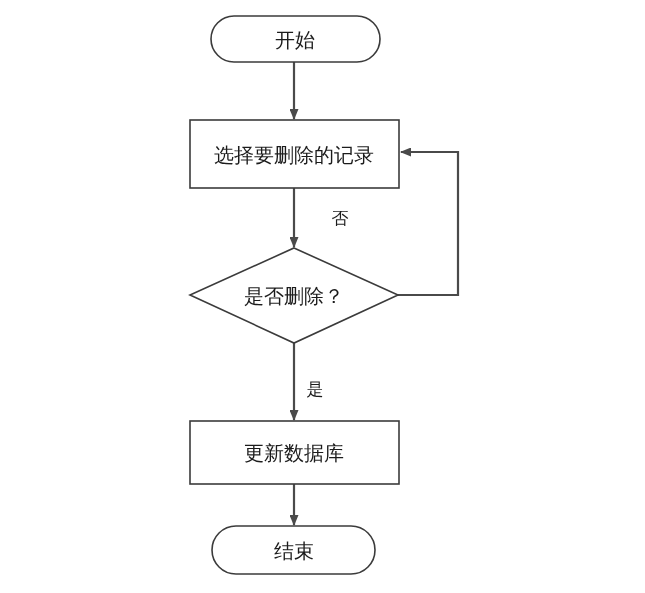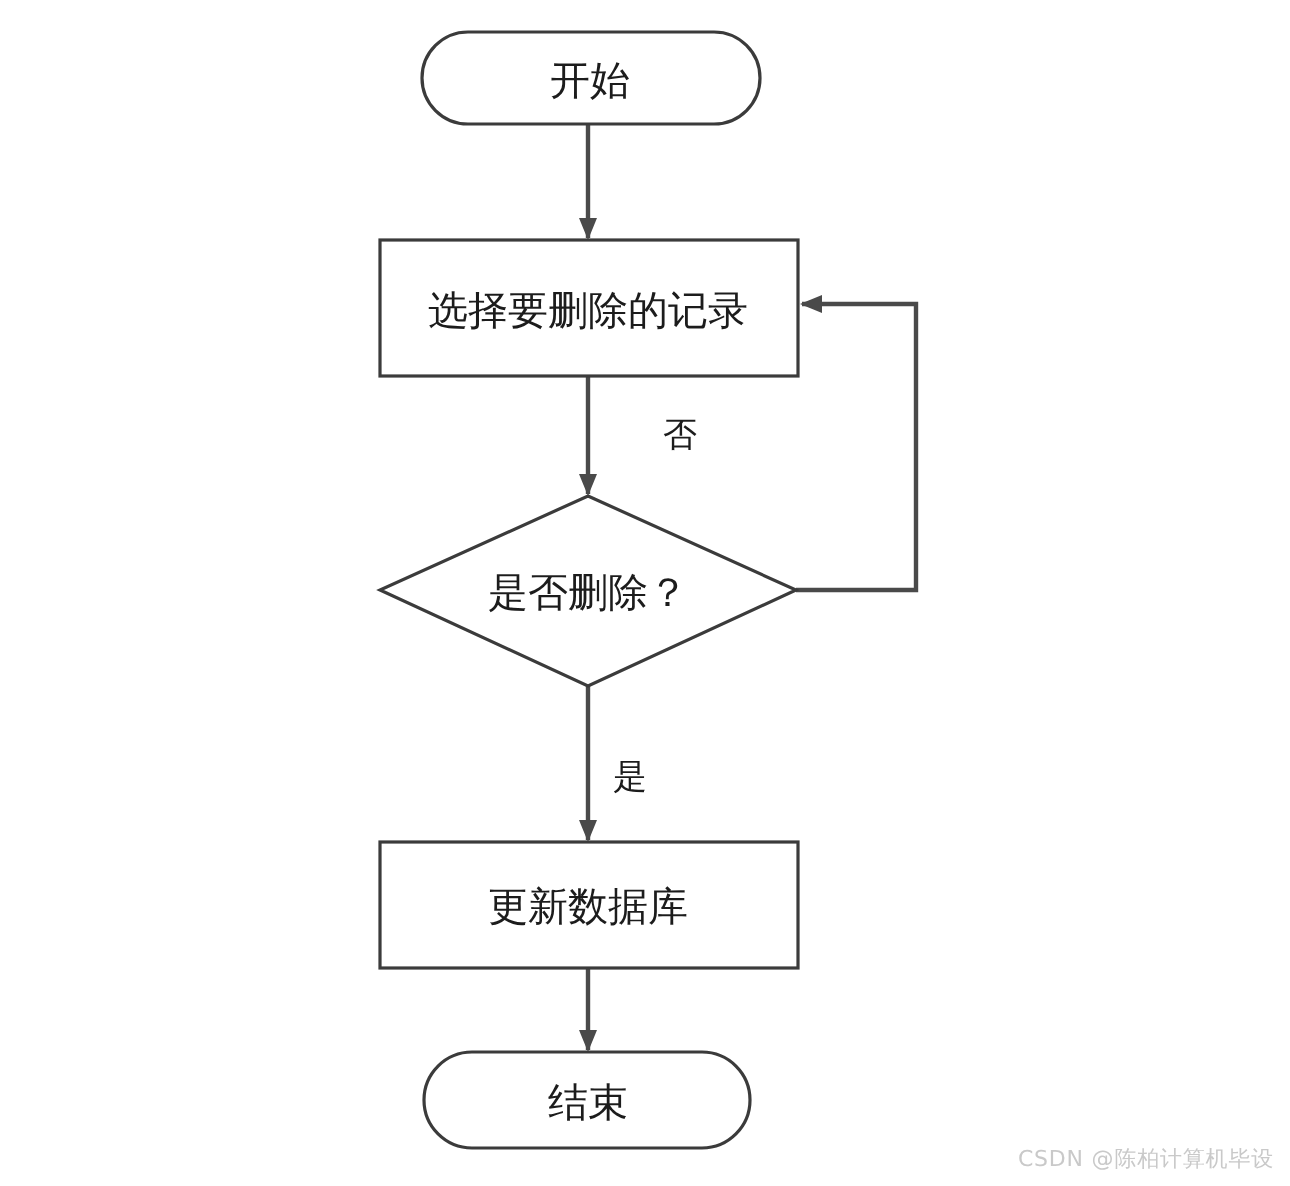--- a/index.html
+++ b/index.html
@@ -119,15 +119,14 @@
       <text class="node-text" x="294" y="453">更新数据库</text>
     </g>
 
     <g>
       <rect class="node-shape" x="212" y="526" width="163" height="48" rx="24" ry="24"></rect>
       <text class="node-text" x="294" y="551">结束</text>
     </g>
 
   </svg>
 
-  <div class="watermark">CSDN @陈柏计算机毕设</div>
 
 </div>
 
 </body></html>

